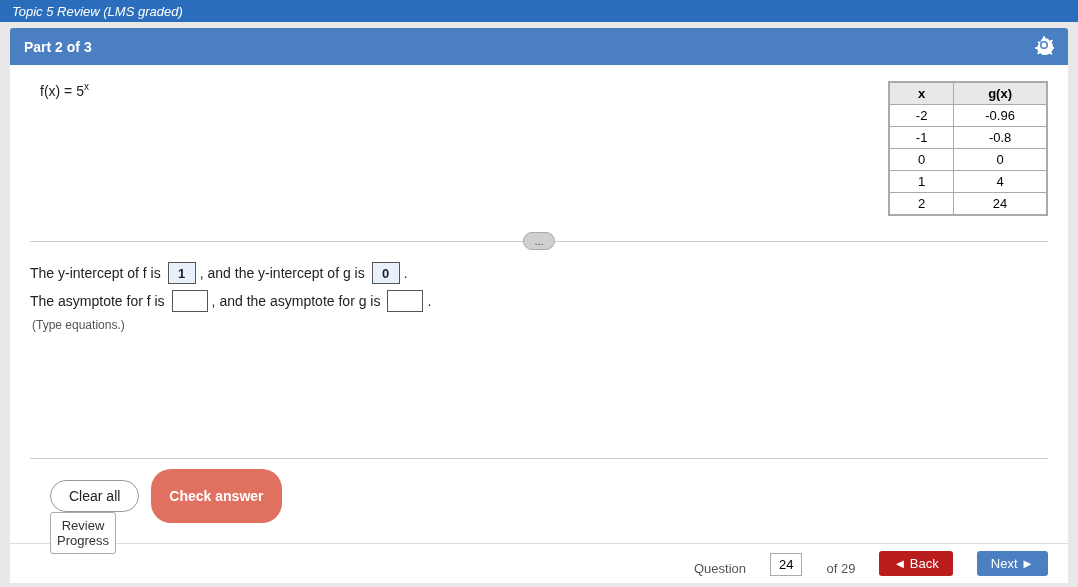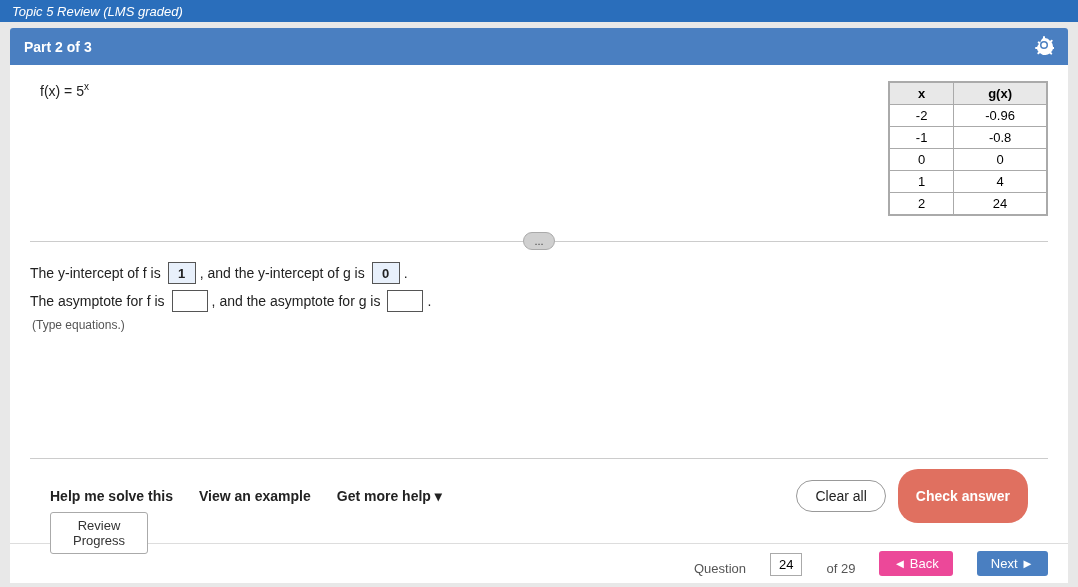--- a/index.html
+++ b/index.html
@@ -206,27 +206,27 @@
       border: none;
       border-radius: 3px;
       padding: 5px 14px;
       font-size: 13px;
       cursor: pointer;
       display: flex;
       align-items: center;
       gap: 4px;
     }
     .nav-btn.back {
-      background: #ec4899;
+      background: #b91c1c;
     }
     .review-progress-btn {
       background: white;
       border: 1px solid #aaa;
       border-radius: 3px;
-      padding: 5px 22px;
+      padding: 5px 6px;
       font-size: 13px;
       cursor: pointer;
       color: #333;
       position: absolute;
       bottom: 10px;
       left: 20px;
     }
     .footer-area {
       position: relative;
       display: flex;
@@ -325,25 +325,20 @@
         <span>The asymptote for f is</span>
         <span class="answer-box" style="min-width:36px;"></span>
         <span>, and the asymptote for g is</span>
         <span class="answer-box" style="min-width:36px;"></span>
         <span>.</span>
       </div>
       <div class="hint-text">(Type equations.)</div>
     </div>
 
     <div class="bottom-bar">
-      <div class="bottom-left-links">
-        <a class="bottom-link">Help me solve this</a>
-        <a class="bottom-link">View an example</a>
-        <a class="bottom-link">Get more help ▾</a>
-      </div>
       <div class="bottom-right-btns">
         <button class="clear-all-btn">Clear all</button>
         <button class="check-answer-btn">Check answer</button>
       </div>
     </div>
 
   </div>
 
   <div class="footer-area">
     <div class="footer-left">

